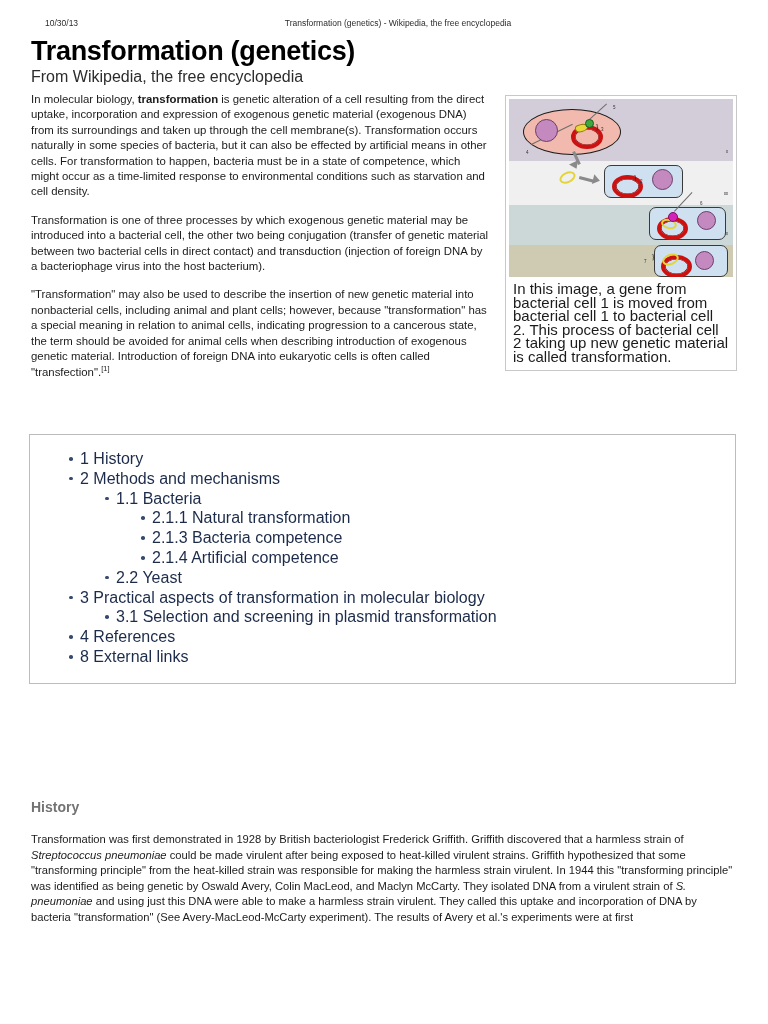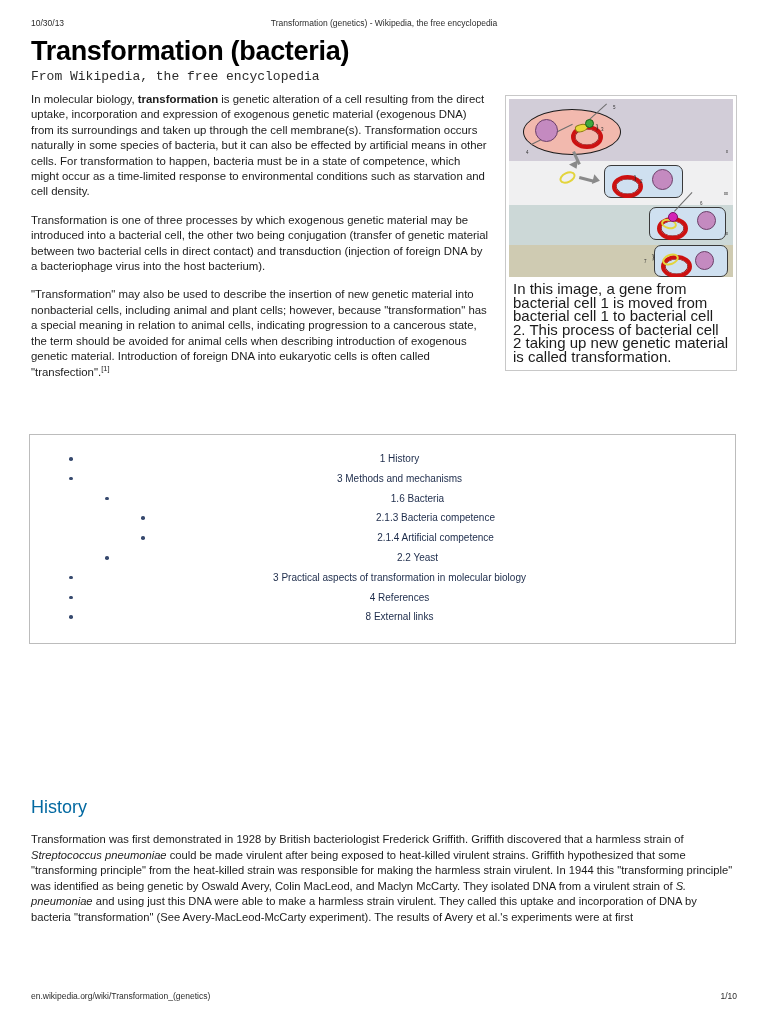--- a/index.html
+++ b/index.html
@@ -19,21 +19,21 @@
   .page {
     position: absolute;
     left: 0; top: 0;
     width: 768px;
     height: 1024px;
   }
 
   
   .print-header {
     position: absolute;
-    left: 0; top: 18px;
+    left: 14px; top: 18px;
     width: 704px;
     height: 14px;
     font-size: 8.5px;
     color: #2b2b2b;
   }
   .print-header .ph-date {
     position: absolute;
     left: 31px; top: 0;
     white-space: nowrap;
   }
@@ -54,24 +54,23 @@
   h1.page-title {
     margin: 0;
     font-size: 27px;
     line-height: 31px;
     font-weight: bold;
     letter-spacing: -0.3px;
     color: #000000;
   }
   .subtitle {
     margin: 3px 0 16px 0;
-    font-size: 13px;
+    font-size: 16px;
     line-height: 14px;
     color: #2c2c2c;
-    font-family: Liberation Mono, monospace;
   }
 
   
   .content {
     position: absolute;
     left: 31px; top: 92px;
     width: 706px;
   }
 
   
@@ -281,48 +280,47 @@
     color: #000000;
   }
   .toc ul {
     margin: 0;
     padding: 0 0 0 34px;
     list-style: none;
   }
   .toc ul ul { padding-left: 36px; }
   .toc li {
     position: relative;
-    font-size: 10px;
+    font-size: 16px;
     line-height: 19.8px;
     color: #1c2b4a;
     white-space: nowrap;
-    text-align: center;
   }
   .toc li > .bullet {
     position: absolute;
     left: -11px;
     top: 8px;
     width: 3.6px;
     height: 3.6px;
     border-radius: 50%;
     background: #36496e;
   }
 
   
   .history {
     position: absolute;
     left: 31px; top: 796px;
     width: 706px;
   }
   .history h2 {
     margin: 0 0 14px 0;
-    font-size: 18px;
+    font-size: 14px;
     line-height: 22px;
-    font-weight: normal;
-    color: #0369a1;
+    font-weight: bold;
+    color: #737373;
   }
   .history p {
     margin: 0;
     font-size: 11.2px;
     line-height: 15.6px;
     color: #1b1b1b;
   }
 
   
   .print-footer {
@@ -348,21 +346,21 @@
 <body>
 
 <div class="page">
 
   <div class="print-header">
     <span class="ph-date">10/30/13</span>
     <span class="ph-title">Transformation (genetics) - Wikipedia, the free encyclopedia</span>
   </div>
 
   <div class="title-block">
-    <h1 class="page-title">Transformation (bacteria)</h1>
+    <h1 class="page-title">Transformation (genetics)</h1>
     <div class="subtitle">From Wikipedia, the free encyclopedia</div>
   </div>
 
   <div class="content">
 
     <div class="figure">
       <div class="figure-img">
         <div class="band band-1"></div>
         <div class="band band-2"></div>
         <div class="band band-3"></div>
@@ -419,41 +417,41 @@
     <p class="body-text"><span>In molecular biology, </span><span class="b">transformation</span><span> is genetic alteration of a cell resulting from the direct uptake, incorporation and expression of exogenous genetic material (exogenous DNA) from its surroundings and taken up through the cell membrane(s). Transformation occurs naturally in some species of bacteria, but it can also be effected by artificial means in other cells. For transformation to happen, bacteria must be in a state of competence, which might occur as a time-limited response to environmental conditions such as starvation and cell density.</span></p>
 
     <p class="body-text">Transformation is one of three processes by which exogenous genetic material may be introduced into a bacterial cell, the other two being conjugation (transfer of genetic material between two bacterial cells in direct contact) and transduction (injection of foreign DNA by a bacteriophage virus into the host bacterium).</p>
 
     <p class="body-text last"><span>"Transformation" may also be used to describe the insertion of new genetic material into nonbacterial cells, including animal and plant cells; however, because "transformation" has a special meaning in relation to animal cells, indicating progression to a cancerous state, the term should be avoided for animal cells when describing introduction of exogenous genetic material. Introduction of foreign DNA into eukaryotic cells is often called "transfection".</span><sup class="ref">[1]</sup></p>
   </div>
 
   <div class="toc">
     <ul>
       <li><span class="bullet"></span><span>1 History</span></li>
-      <li><span class="bullet"></span><span>3 Methods and mechanisms</span>
+      <li><span class="bullet"></span><span>2 Methods and mechanisms</span>
         <ul>
-          <li><span class="bullet"></span><span>1.6 Bacteria</span>
+          <li><span class="bullet"></span><span>1.1 Bacteria</span>
             <ul>
+              <li><span class="bullet"></span><span>2.1.1 Natural transformation</span></li>
               <li><span class="bullet"></span><span>2.1.3 Bacteria competence</span></li>
               <li><span class="bullet"></span><span>2.1.4 Artificial competence</span></li>
             </ul>
           </li>
           <li><span class="bullet"></span><span>2.2 Yeast</span></li>
         </ul>
       </li>
       <li><span class="bullet"></span><span>3 Practical aspects of transformation in molecular biology</span>
+        <ul>
+          <li><span class="bullet"></span><span>3.1 Selection and screening in plasmid transformation</span></li>
+        </ul>
       </li>
       <li><span class="bullet"></span><span>4 References</span></li>
       <li><span class="bullet"></span><span>8 External links</span></li>
     </ul>
   </div>
 
   <div class="history">
     <h2>History</h2>
     <p><span>Transformation was first demonstrated in 1928 by British bacteriologist Frederick Griffith. Griffith discovered that a harmless strain of </span><span class="it">Streptococcus pneumoniae</span><span> could be made virulent after being exposed to heat-killed virulent strains. Griffith hypothesized that some "transforming principle" from the heat-killed strain was responsible for making the harmless strain virulent. In 1944 this "transforming principle" was identified as being genetic by Oswald Avery, Colin MacLeod, and Maclyn McCarty. They isolated DNA from a virulent strain of </span><span class="it">S. pneumoniae</span><span> and using just this DNA were able to make a harmless strain virulent. They called this uptake and incorporation of DNA by bacteria "transformation" (See Avery-MacLeod-McCarty experiment). The results of Avery et al.'s experiments were at first</span></p>
   </div>
 
-  <div class="print-footer">
-    <span class="pf-url">en.wikipedia.org/wiki/Transformation_(genetics)</span>
-    <span class="pf-page">1/10</span>
-  </div>
 
 </div>
 
 </body></html>

